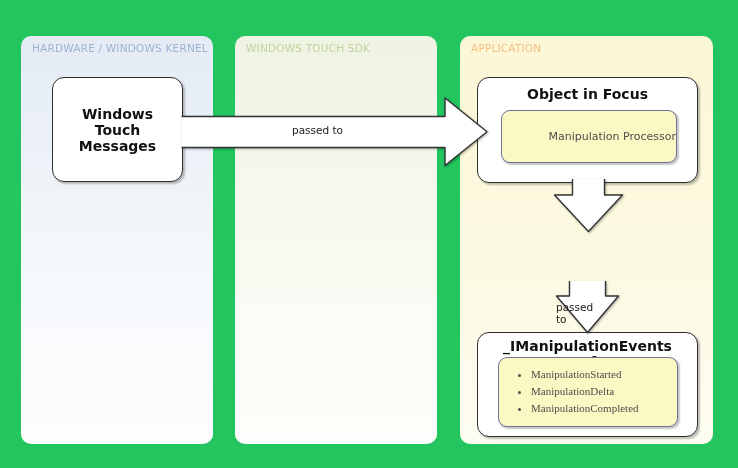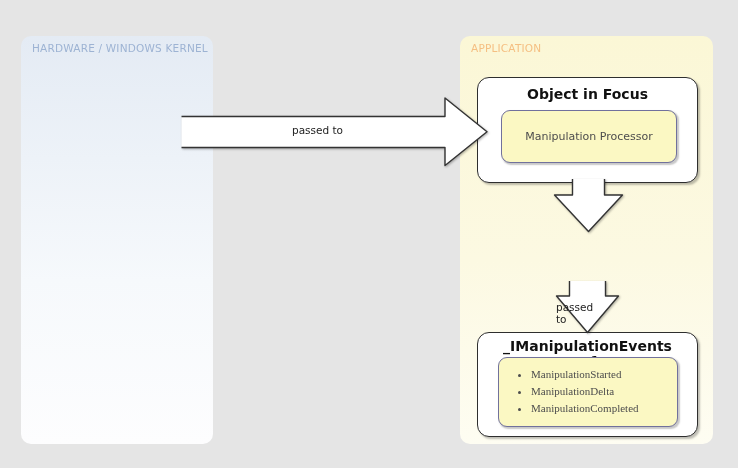--- a/index.html
+++ b/index.html
@@ -1,17 +1,17 @@
 <!DOCTYPE html>
 <html><head>
 <meta charset="utf-8">
 <style>
   html,body{margin:0;padding:0;background:#fff;}
   .canvas{
-    position:relative;width:738px;height:468px;background:#e5e5e5;overflow:hidden;
+    position:relative;width:738px;height:468px;background:#22c55e;overflow:hidden;
     font-family:"DejaVu Sans", sans-serif;
   }
   
   .lane{position:absolute;top:36px;height:408px;border-radius:10px;}
   .lane-hw{left:21px;width:192px;background:linear-gradient(180deg,#e4ebf4 0%,#f6f9fc 60%,#fdfdfe 100%);}
   .lane-sdk{left:235px;width:202px;background:linear-gradient(180deg,#eff3e2 0%,#f9fbf3 60%,#fdfefb 100%);}
   .lane-app{left:460px;width:253px;background:linear-gradient(180deg,#fbf7d6 0%,#fcf9e2 55%,#fefdf2 100%);}
   .lane-label{
     padding:6px 8px 0 11px;font-size:10.5px;letter-spacing:.2px;white-space:nowrap;
   }
@@ -29,44 +29,52 @@
   .box-oif{left:477px;top:77px;width:221px;height:106px;}
   .box-oif .node-title{margin-top:8px;}
   .box-me{left:477px;top:223px;width:221px;height:62px;display:flex;align-items:center;justify-content:center;}
   .box-imi{left:477px;top:332px;width:221px;height:105px;}
   .box-imi .node-title{margin-top:5px;}
   
   .subnode{
     position:absolute;background:#fbf8c3;border:1.3px solid #71719c;border-radius:9px;
     box-shadow:1.5px 1.5px 1.5px rgba(0,0,0,.22);box-sizing:border-box;color:#4d4d4d;font-size:11px;
   }
-  .box-mp{left:23px;top:32px;width:176px;height:53px;display:flex;align-items:center;justify-content:center;}
+  .box-mp{left:23px;top:32px;width:176px;height:53px;display:flex;align-items:center;justify-content:flex-end;}
   .box-bullets{left:20px;top:24px;width:180px;height:70px;}
   .box-bullets ul{margin:8px 0 0 0;padding:0 16px 0 32px;font-family:Liberation Serif, serif;}
   .box-bullets li{line-height:17px;font-size:11px;color:#4d4d4d;}
   
   .arrows{position:absolute;left:0;top:0;width:738px;height:468px;z-index:5;pointer-events:none;}
   .arrow-path{fill:#ffffff;stroke:#333;stroke-width:1.4;stroke-linejoin:round;
     filter:drop-shadow(1.5px 1.5px .8px rgba(0,0,0,.3));}
   .arrow-label{position:absolute;z-index:6;font-size:10.5px;color:#222;text-align:left;}
   .lbl-passed1{left:292px;top:124px;width:92px;}
   .lbl-passed2{left:556px;top:301px;width:63px;line-height:12px;white-space:pre-line;}
 </style>
 </head>
 <body>
 
 <div class="canvas">
 
   <div class="lane lane-hw">
     <div class="lane-label">HARDWARE / WINDOWS KERNEL</div>
   </div>
+  <div class="lane lane-sdk">
+    <div class="lane-label">WINDOWS TOUCH SDK</div>
+  </div>
   <div class="lane lane-app">
     <div class="lane-label">APPLICATION</div>
   </div>
 
+  <div class="node box-wtm">
+    <div class="node-title">Windows
+Touch
+Messages</div>
+  </div>
 
   <div class="node box-oif">
     <div class="node-title">Object in Focus</div>
     <div class="subnode box-mp">
       <span>Manipulation Processor</span>
     </div>
   </div>
 
 
   <div class="node box-imi">

